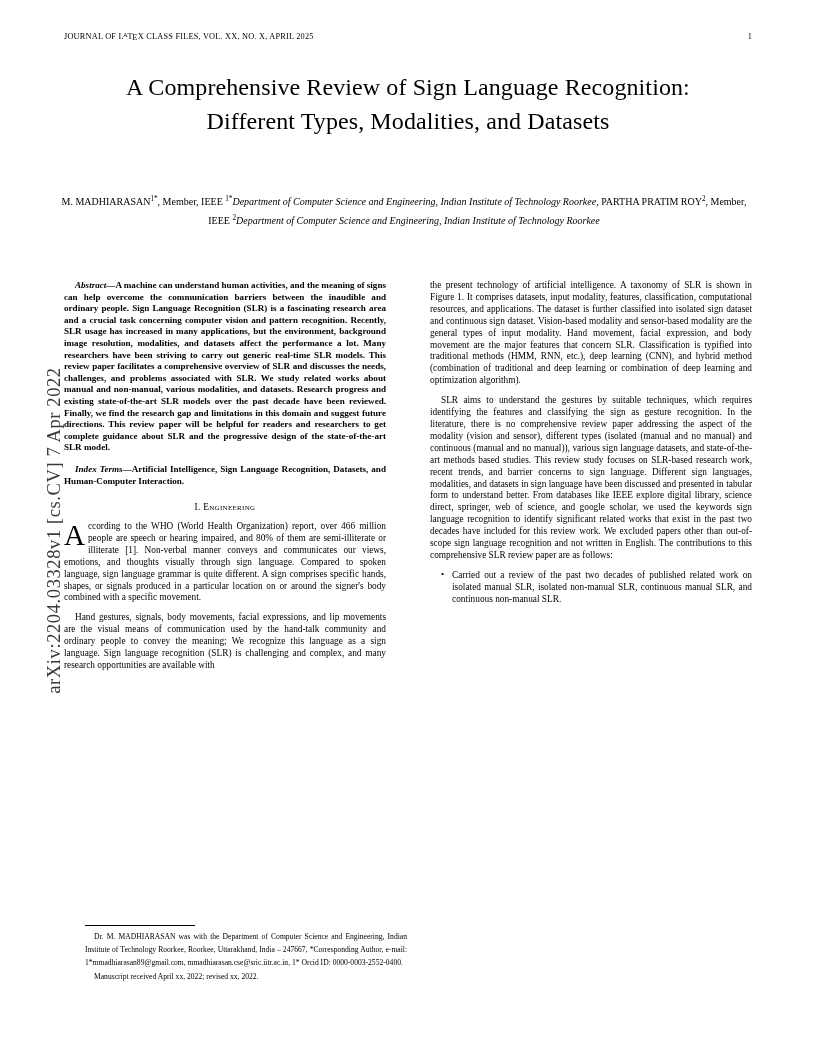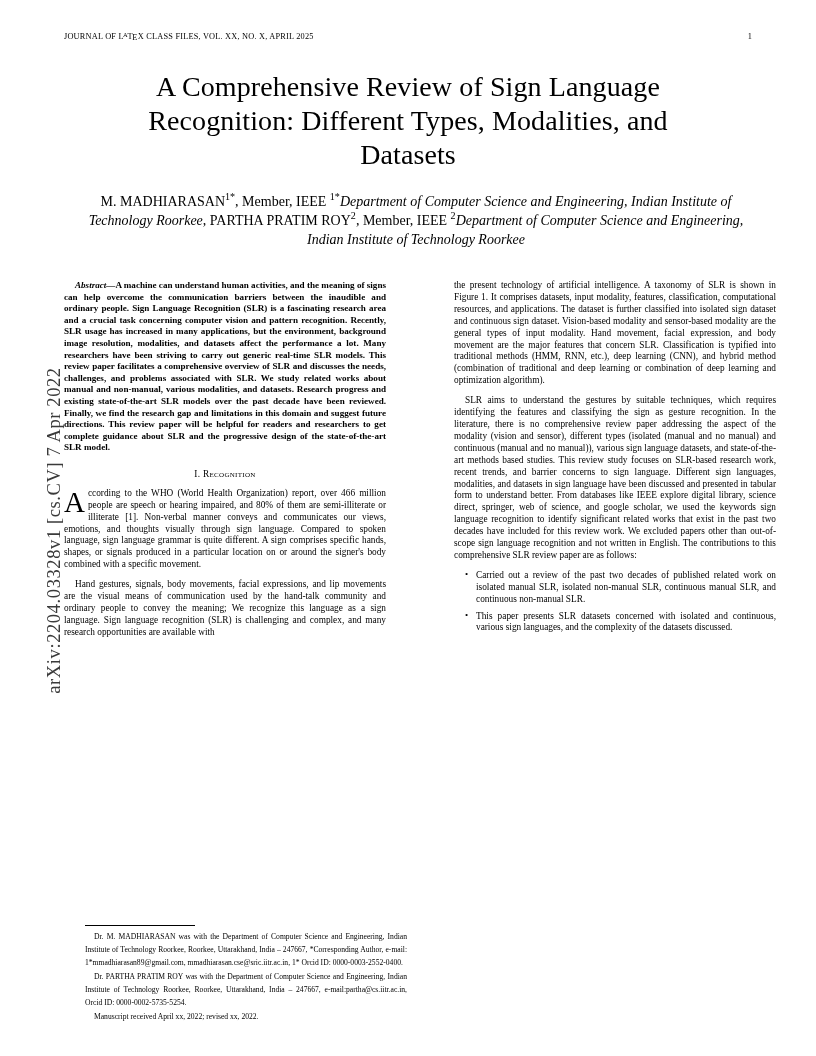--- a/index.html
+++ b/index.html
@@ -72,50 +72,50 @@
     margin-right: -0.04em;
   }
 
   
   .title {
     position: absolute;
     top: 70px;
     left: 105px;
     width: 606px;
     text-align: center;
-    font-size: 28px;
+    font-size: 24px;
     line-height: 34px;
     font-weight: normal;
     letter-spacing: 0.1px;
   }
 
   
   .authors {
     position: absolute;
     top: 192px;
-    left: 72px;
+    left: 60px;
     width: 688px;
     text-align: center;
-    font-size: 14px;
+    font-size: 10px;
     line-height: 19px;
   }
   .authors i { font-style: italic; }
   sup { font-size: 0.72em; vertical-align: super; line-height: 0; }
 
   
   .col {
     position: absolute;
     top: 280px;
     width: 322px;
     font-size: 9.3px;
     line-height: 11.9px;
     text-align: justify;
   }
   .col-left { left: 64px; }
-  .col-right { left: 430px; margin-left: 24px; }
+  .col-right { left: 430px; }
 
   p { margin: 0 0 0 0; }
   .para { text-indent: 11px; margin-bottom: 8px; }
   .para-first { text-indent: 0; }
 
   .abstract {
     font-weight: bold;
     text-align: justify;
     font-size: 9.1px;
     line-height: 11.6px;
@@ -210,42 +210,41 @@
   <div class="title">A Comprehensive Review of Sign Language Recognition: Different Types, Modalities, and Datasets</div>
 
   <div class="authors">
     <span>M. MADHIARASAN</span><sup>1*</sup><span>, Member, IEEE </span><sup>1*</sup><i>Department of Computer Science and Engineering, Indian Institute of Technology Roorkee</i><span>, PARTHA PRATIM ROY</span><sup>2</sup><span>, Member, IEEE  </span><sup>2</sup><i>Department of Computer Science and Engineering, Indian Institute of Technology Roorkee</i>
   </div>
 
   <div class="col col-left">
 
     <p class="abstract"><span class="lbl">Abstract—</span><span>A machine can understand human activities, and the meaning of signs can help overcome the communication barriers between the inaudible and ordinary people. Sign Language Recognition (SLR) is a fascinating research area and a crucial task concerning computer vision and pattern recognition. Recently, SLR usage has increased in many applications, but the environment, background image resolution, modalities, and datasets affect the performance a lot. Many researchers have been striving to carry out generic real-time SLR models. This review paper facilitates a comprehensive overview of SLR and discusses the needs, challenges, and problems associated with SLR. We study related works about manual and non-manual, various modalities, and datasets. Research progress and existing state-of-the-art SLR models over the past decade have been reviewed. Finally, we find the research gap and limitations in this domain and suggest future directions. This review paper will be helpful for readers and researchers to get complete guidance about SLR and the progressive design of the state-of-the-art SLR model.</span></p>
 
-
-    <div class="sec-head"><span>I.</span> <span>Recognition</span></div>
+    <p class="indexterms"><span class="lbl">Index Terms—</span><span>Artificial Intelligence, Sign Language Recognition, Datasets, and Human-Computer Interaction.</span></p>
+
+    <div class="sec-head"><span>I.</span> <span>Engineering</span></div>
 
     <p class="dropcap-para"><span class="dropcap">A</span><span>ccording to the WHO (World Health Organization) report, over 466 million people are speech or hearing impaired, and 80% of them are semi-illiterate or illiterate [1]. Non-verbal manner conveys and communicates our views, emotions, and thoughts visually through sign language. Compared to spoken language, sign language grammar is quite different. A sign comprises specific hands, shapes, or signals produced in a particular location on or around the signer's body combined with a specific movement.</span></p>
 
     <p class="para">Hand gestures, signals, body movements, facial expressions, and lip movements are the visual means of communication used by the hand-talk community and ordinary people to convey the meaning; We recognize this language as a sign language. Sign language recognition (SLR) is challenging and complex, and many research opportunities are available with</p>
 
   </div>
 
   <div class="col col-right">
 
     <p class="para para-first">the present technology of artificial intelligence. A taxonomy of SLR is shown in Figure 1. It comprises datasets, input modality, features, classification, computational resources, and applications. The dataset is further classified into isolated sign dataset and continuous sign dataset. Vision-based modality and sensor-based modality are the general types of input modality. Hand movement, facial expression, and body movement are the major features that concern SLR. Classification is typified into traditional methods (HMM, RNN, etc.), deep learning (CNN), and hybrid method (combination of traditional and deep learning or combination of deep learning and optimization algorithm).</p>
 
     <p class="para">SLR aims to understand the gestures by suitable techniques, which requires identifying the features and classifying the sign as gesture recognition. In the literature, there is no comprehensive review paper addressing the aspect of the modality (vision and sensor), different types (isolated (manual and no manual) and continuous (manual and no manual)), various sign language datasets, and state-of-the-art methods based studies. This review study focuses on SLR-based research work, recent trends, and barrier concerns to sign language. Different sign languages, modalities, and datasets in sign language have been discussed and presented in tabular form to understand better. From databases like IEEE explore digital library, science direct, springer, web of science, and google scholar, we used the keywords sign language recognition to identify significant related works that exist in the past two decades have included for this review work. We excluded papers other than out-of-scope sign language recognition and not written in English. The contributions to this comprehensive SLR review paper are as follows:</p>
 
     <ul class="bullets">
       <li>Carried out a review of the past two decades of published related work on isolated manual SLR, isolated non-manual SLR, continuous manual SLR, and continuous non-manual SLR.</li>
-      <li>This paper presents SLR datasets concerned with isolated and continuous, various sign languages, and the complexity of the datasets discussed.</li>
     </ul>
 
   </div>
 
   <div class="footnote">
     <div class="rule"></div>
     <p>Dr. M. MADHIARASAN was with the Department of Computer Science and Engineering, Indian Institute of Technology Roorkee, Roorkee, Uttarakhand, India – 247667, *Corresponding Author, e-mail: 1*mmadhiarasan89@gmail.com, mmadhiarasan.cse@sric.iitr.ac.in, 1* Orcid ID: 0000-0003-2552-0400.</p>
-    <p>Dr. PARTHA PRATIM ROY was with the Department of Computer Science and Engineering, Indian Institute of Technology Roorkee, Roorkee, Uttarakhand, India – 247667, e-mail:partha@cs.iitr.ac.in, Orcid ID: 0000-0002-5735-5254.</p>
     <p>Manuscript received April xx, 2022; revised xx, 2022.</p>
   </div>
 
 </div>
 
 </body></html>

